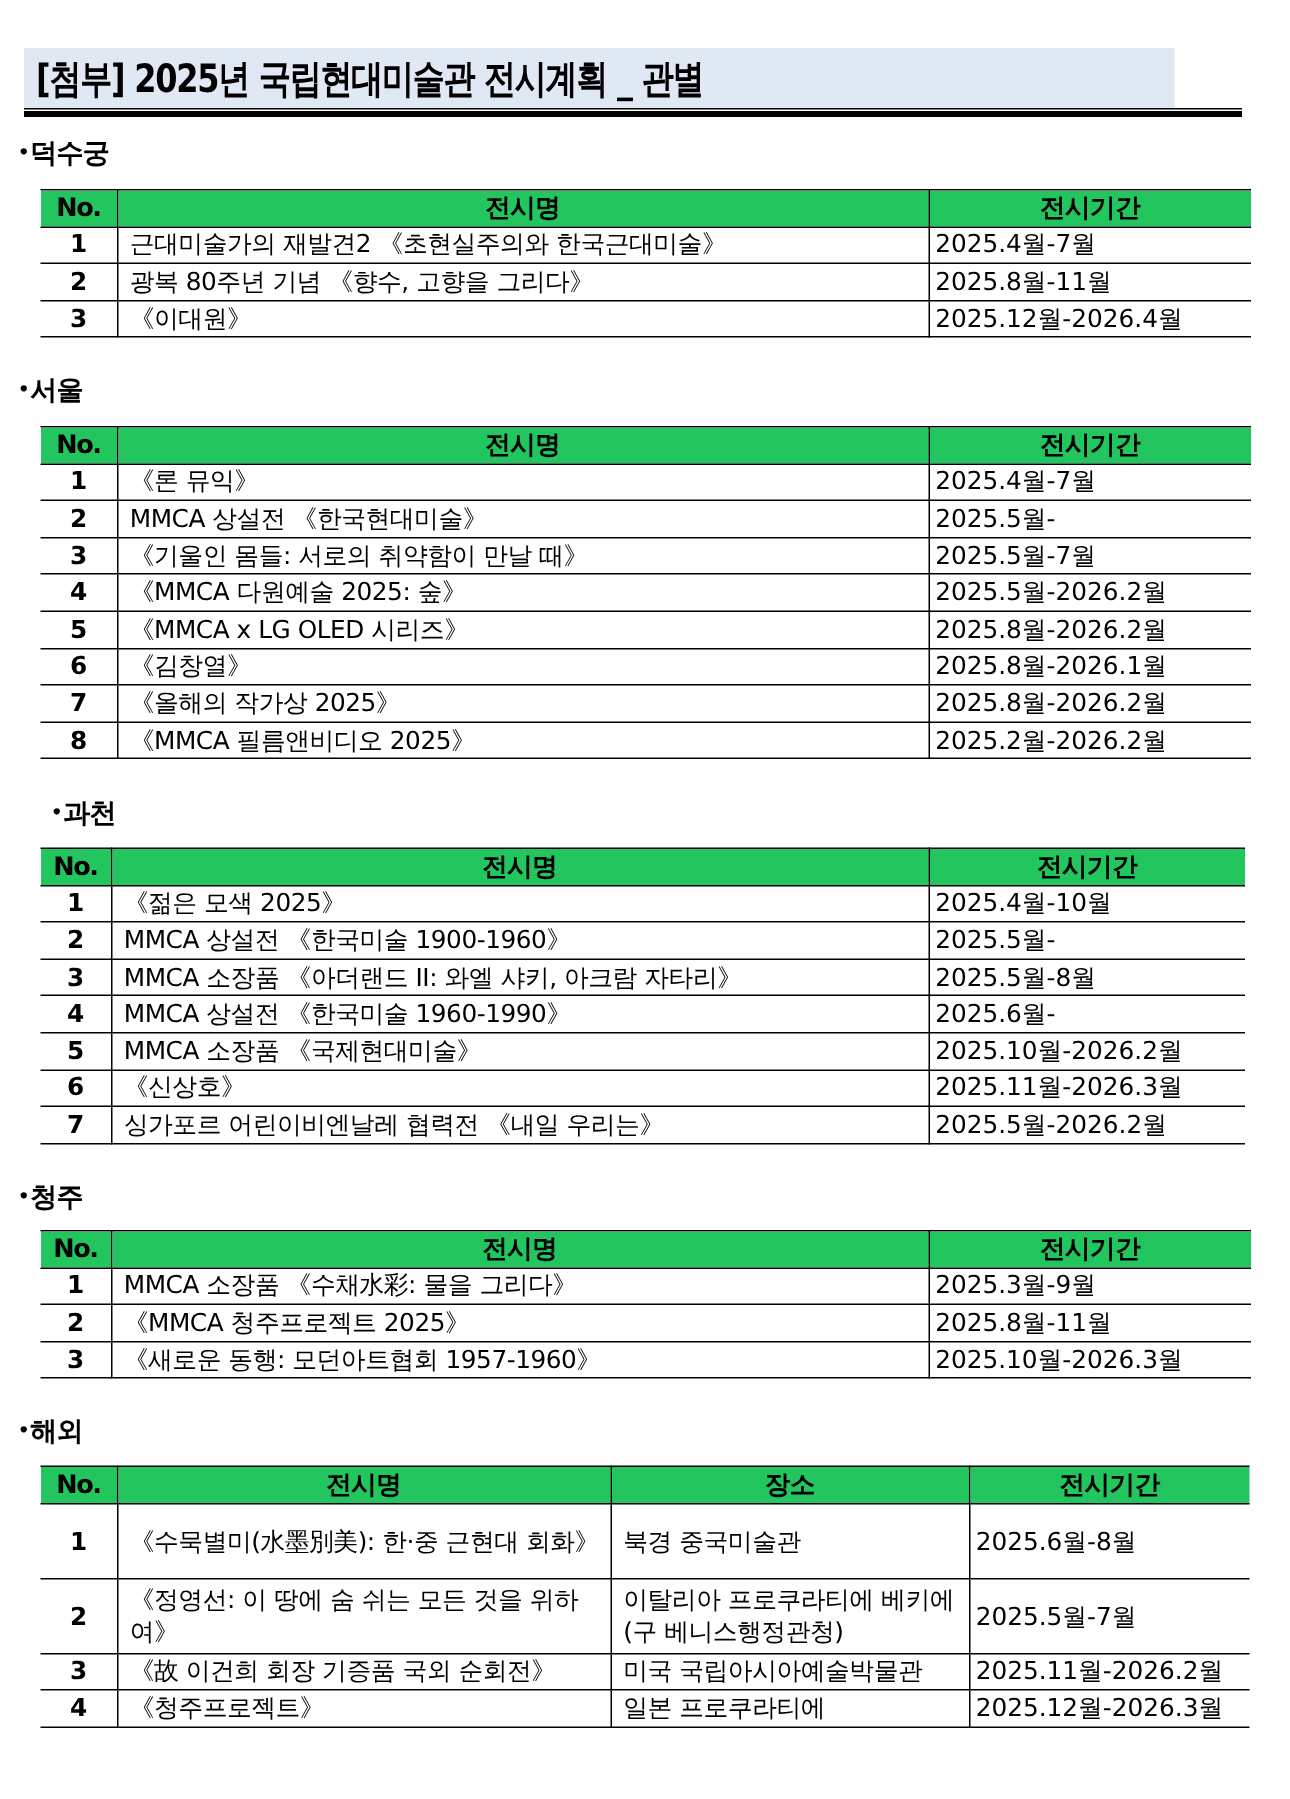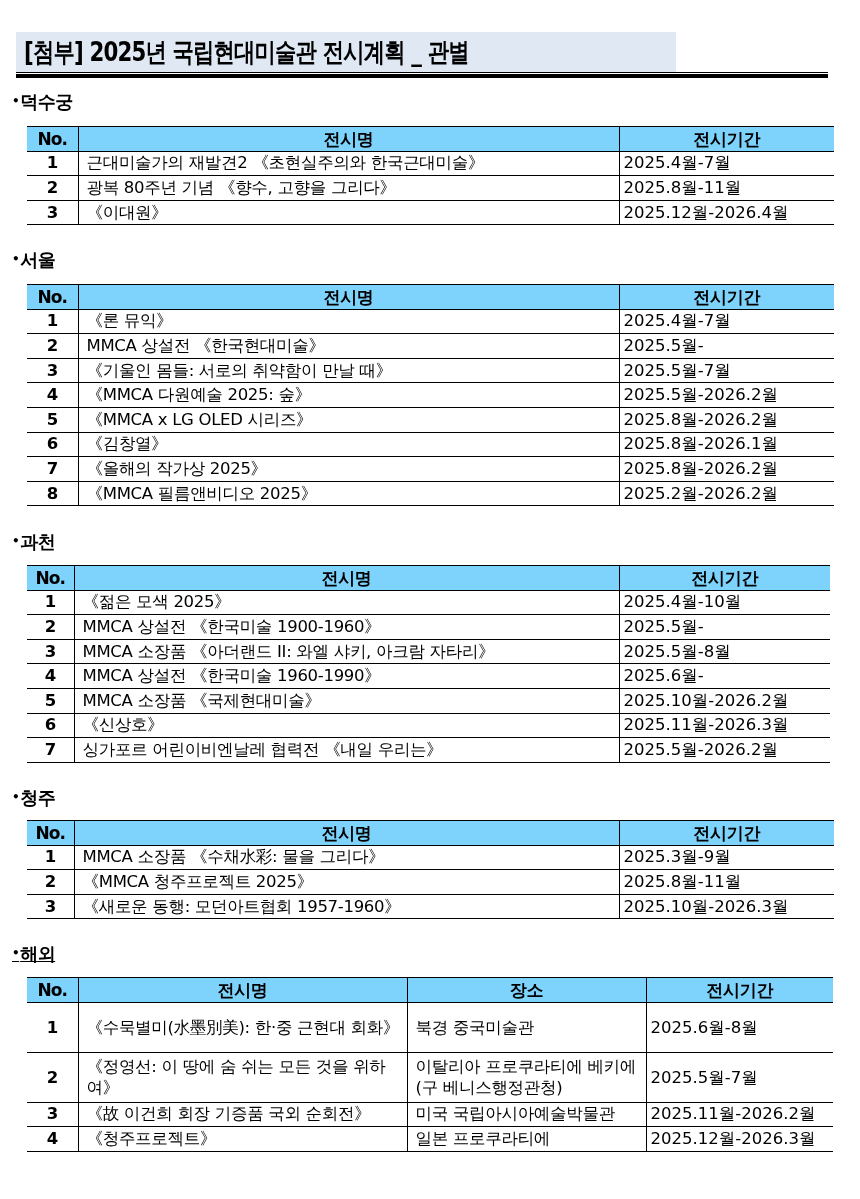--- a/index.html
+++ b/index.html
@@ -1,20 +1,20 @@
 <!DOCTYPE html>
 <html><head>
 <meta charset="utf-8">
 <style>
   * { box-sizing: border-box; margin: 0; padding: 0; }
   html, body { width: 860px; height: 1199px; background: #ffffff; }
   body { position: relative; font-family: "DejaVu Sans", "Liberation Sans", sans-serif; color: #000; overflow: hidden; }
 
   .title-bar {
-    position: absolute; left: 16px; top: 32px; width: 660px; height: 40px;
+    position: absolute; left: 16px; top: 32px; width: 767px; height: 40px;
     background: #dfe8f3;
     display: flex; align-items: center; padding-left: 8px;
   }
   .title-bar span {
     font-family: "DejaVu Sans", sans-serif; font-weight: bold; font-size: 26px;
     letter-spacing: -1px; transform: scaleX(0.82); transform-origin: left center; white-space: nowrap;
   }
   .title-rule-thin { position: absolute; left: 16px; top: 72px; width: 812px; height: 1px; background: #000; }
   .title-rule-thick { position: absolute; left: 16px; top: 74px; width: 812px; height: 4px; background: #000; }
 
@@ -25,21 +25,21 @@
 
   table.ex {
     position: absolute; border-collapse: collapse; table-layout: fixed;
     font-size: 16.5px;
   }
   table.ex td, table.ex th {
     border-bottom: 1px solid #000; height: 24.6px; line-height: 22px; padding: 0 0 0 8px;
     white-space: nowrap; overflow: hidden; letter-spacing: -0.3px;
   }
   table.ex tr.head th {
-    background: #7dd3fc; border-top: 1.5px solid #000; font-weight: bold; font-size: 17px;
+    background: #22c55e; border-top: 1.5px solid #000; font-weight: bold; font-size: 17px;
     text-align: center; padding: 0;
   }
   table.ex td.no, table.ex th.no { text-align: center; padding: 0; font-weight: bold; border-right: 1px solid #000; }
   table.ex th.no { font-family: "DejaVu Sans", sans-serif; transform-origin: center; letter-spacing: -1px; }
   table.ex td.name, table.ex th.name { border-right: 1px solid #000; }
   table.ex td.period { padding-left: 4px; letter-spacing: 0; }
 
   table.ex.overseas td { height: 24.6px; }
   table.ex.overseas tr.tall td { height: 50px; line-height: 21px; white-space: normal; }
   table.ex.overseas td.place { border-right: 1px solid #000; }
@@ -141,21 +141,21 @@
     <td class="period">2025.8월-2026.2월</td>
   </tr>
   <tr>
     <td class="no">8</td>
     <td class="name">《MMCA 필름앤비디오 2025》</td>
     <td class="period">2025.2월-2026.2월</td>
   </tr>
 </tbody>
   </table>
 
-<div class="section-label" style="top:530px;">
+<div class="section-label" style="top:530px;margin-left:22px;">
   <span class="dot">•</span><span>과천</span>
 </div>
 <table class="ex" style="left:27px; top:565px; width:803px;">
   <colgroup>
       <col style="width:47px">
       <col style="width:545px">
       <col style="width:211px">
     </colgroup>
   <tbody>
       <tr class="head">
@@ -227,21 +227,21 @@
     <td class="period">2025.8월-11월</td>
   </tr>
   <tr>
     <td class="no">3</td>
     <td class="name">《새로운 동행: 모던아트협회 1957-1960》</td>
     <td class="period">2025.10월-2026.3월</td>
   </tr>
 </tbody>
   </table>
 
-<div class="section-label" style="top:942px;text-decoration:underline;">
+<div class="section-label" style="top:942px;">
   <span class="dot">•</span><span>해외</span>
 </div>
 <table class="ex overseas" style="left:27px; top:977px; width:806px;">
   <colgroup>
       <col style="width:51px">
       <col style="width:329px">
       <col style="width:239px">
       <col style="width:187px">
     </colgroup>
   <tbody>

